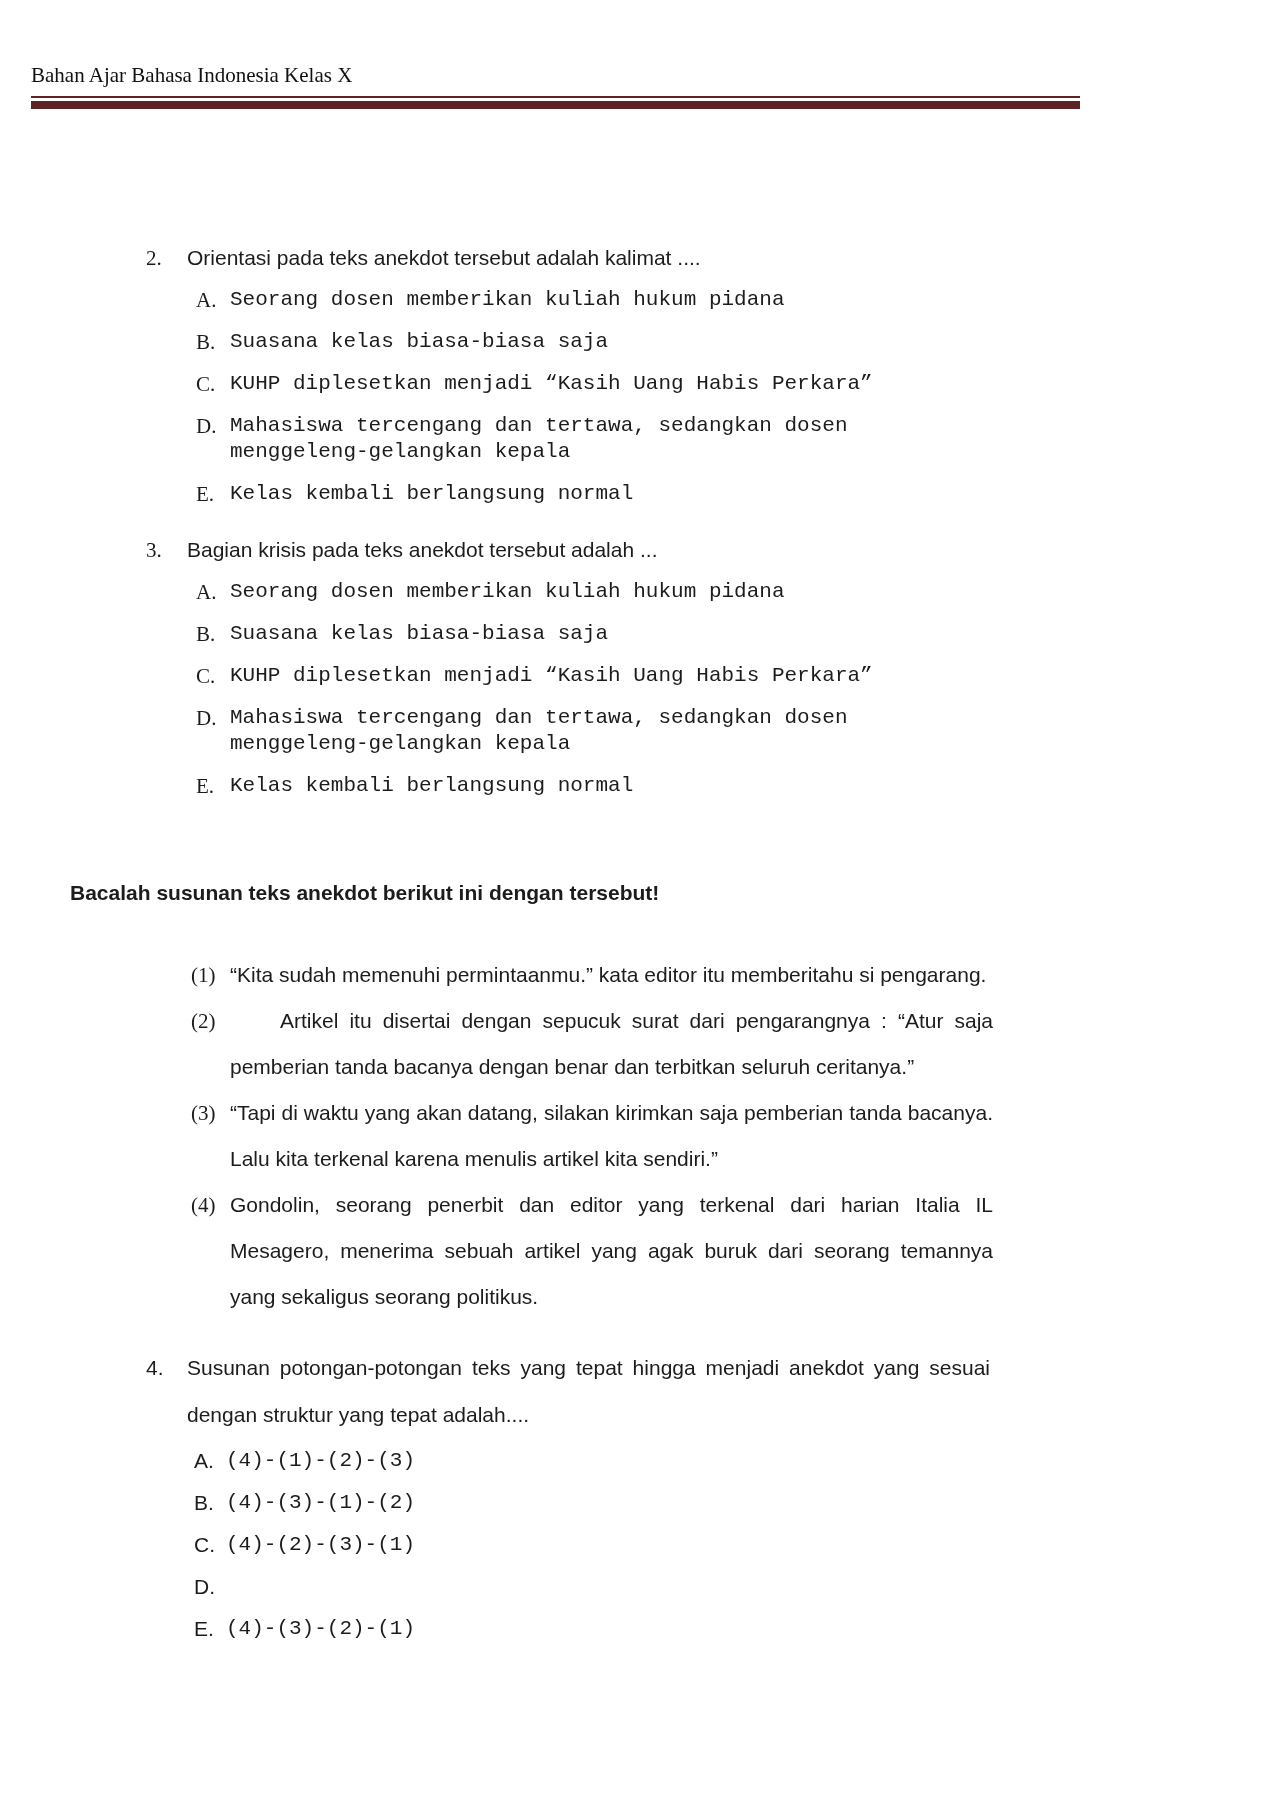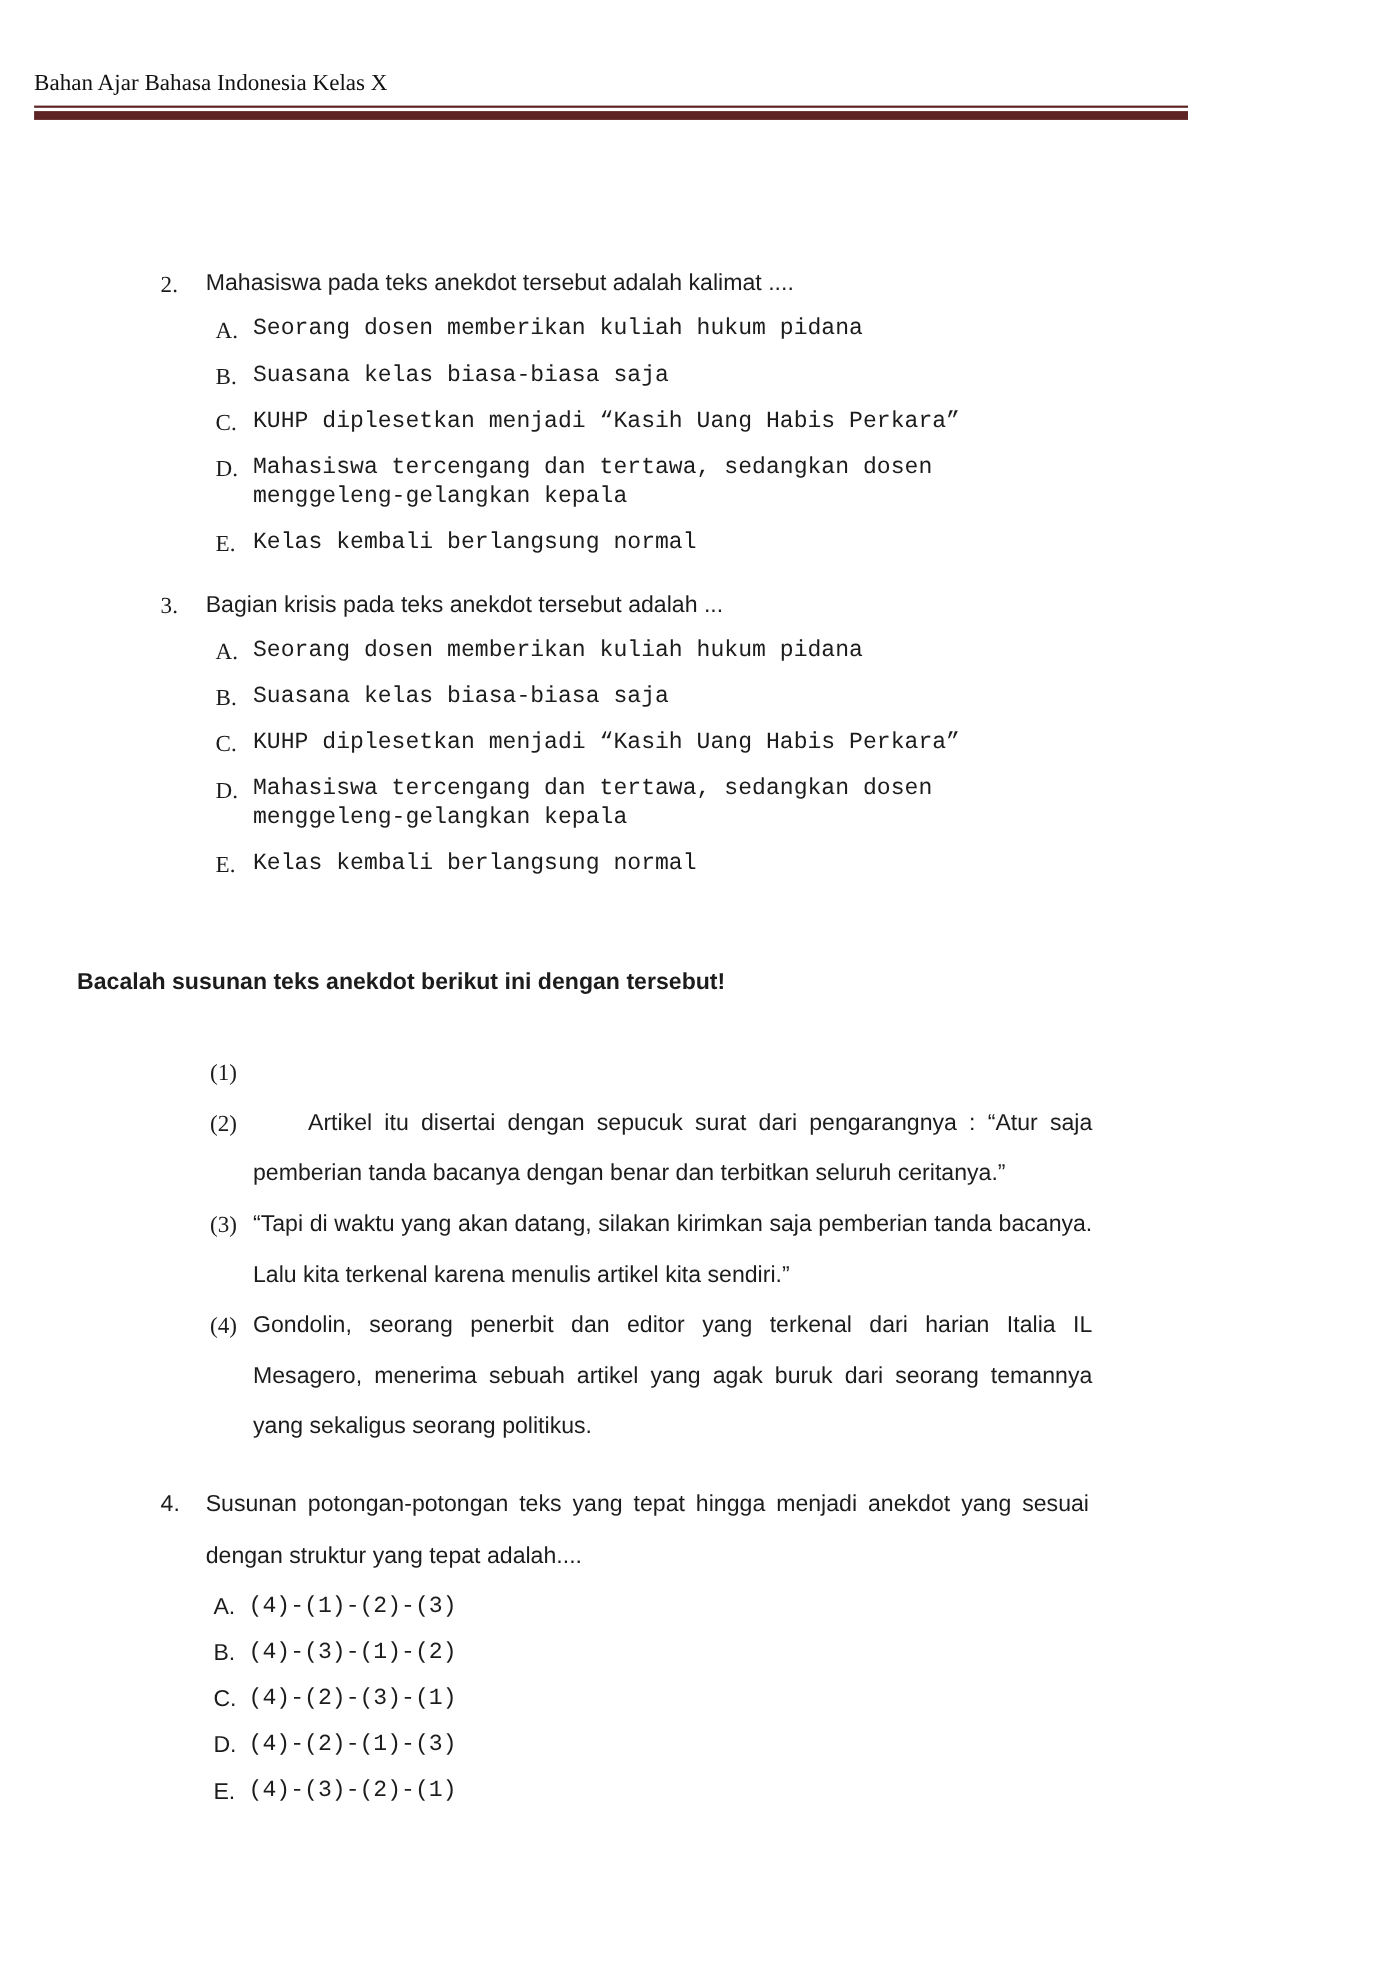--- a/index.html
+++ b/index.html
@@ -97,21 +97,21 @@
   <div class="header-title">Bahan Ajar Bahasa Indonesia Kelas X</div>
   <div class="rule-wrap">
     <div class="rule-thin" style="background: rgb(94, 35, 35);"></div>
     <div class="rule-gap"></div>
     <div class="rule-thick" style="background: rgb(94, 35, 35);"></div>
   </div>
 
   <div class="question first">
     <div class="q-line">
       <span class="q-num">2.</span>
-      <div class="q-text">Mahasiswa pada teks anekdot tersebut adalah kalimat ....</div>
+      <div class="q-text">Orientasi pada teks anekdot tersebut adalah kalimat ....</div>
     </div>
     <div class="options">
       <div class="option">
         <span class="opt-label">A.</span>
         <div class="opt-text">Seorang dosen memberikan kuliah hukum pidana</div>
       </div>
       <div class="option">
         <span class="opt-label">B.</span>
         <div class="opt-text">Suasana kelas biasa-biasa saja</div>
       </div>
@@ -157,20 +157,21 @@
         <div class="opt-text">Kelas kembali berlangsung normal</div>
       </div>
     </div>
   </div>
 
   <div class="instruction">Bacalah susunan teks anekdot berikut ini dengan tersebut!</div>
 
   <div class="fragments">
     <div class="fragment">
       <span class="f-marker">(1)</span>
+      <div class="f-text">“Kita sudah memenuhi permintaanmu.” kata editor itu memberitahu si pengarang.</div>
     </div>
     <div class="fragment indent-first">
       <span class="f-marker">(2)</span>
       <div class="f-text">Artikel itu disertai dengan sepucuk surat dari pengarangnya : “Atur saja pemberian tanda bacanya dengan benar dan terbitkan seluruh ceritanya.”</div>
     </div>
     <div class="fragment">
       <span class="f-marker">(3)</span>
       <div class="f-text">“Tapi di waktu yang akan datang, silakan kirimkan saja pemberian tanda bacanya. Lalu kita terkenal karena menulis artikel kita sendiri.”</div>
     </div>
     <div class="fragment">
@@ -192,21 +193,20 @@
       <div class="option">
         <span class="opt-label">B.</span>
         <div class="opt-text">(4)-(3)-(1)-(2)</div>
       </div>
       <div class="option">
         <span class="opt-label">C.</span>
         <div class="opt-text">(4)-(2)-(3)-(1)</div>
       </div>
       <div class="option">
         <span class="opt-label">D.</span>
-        <div class="opt-text">(4)-(2)-(1)-(3)</div>
       </div>
       <div class="option">
         <span class="opt-label">E.</span>
         <div class="opt-text">(4)-(3)-(2)-(1)</div>
       </div>
     </div>
   </div>
 
 </div>
 

